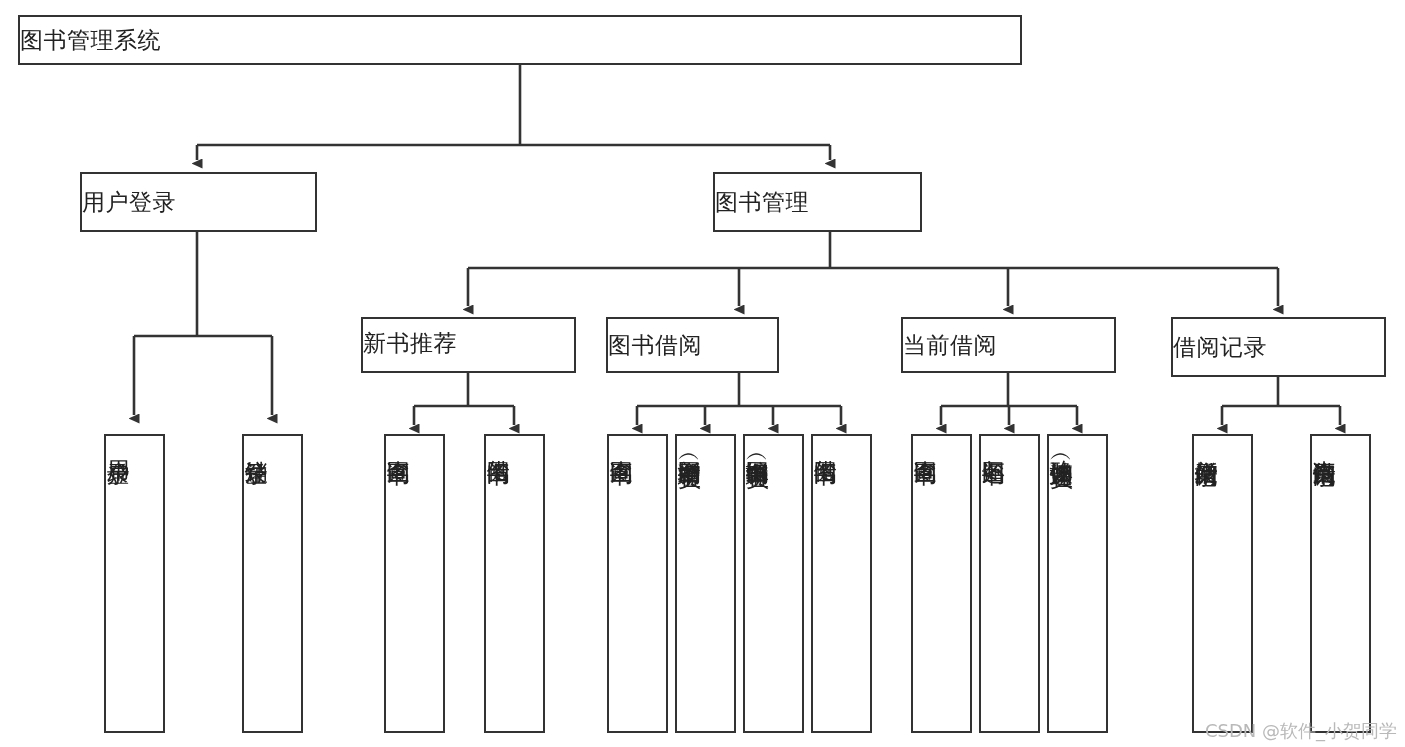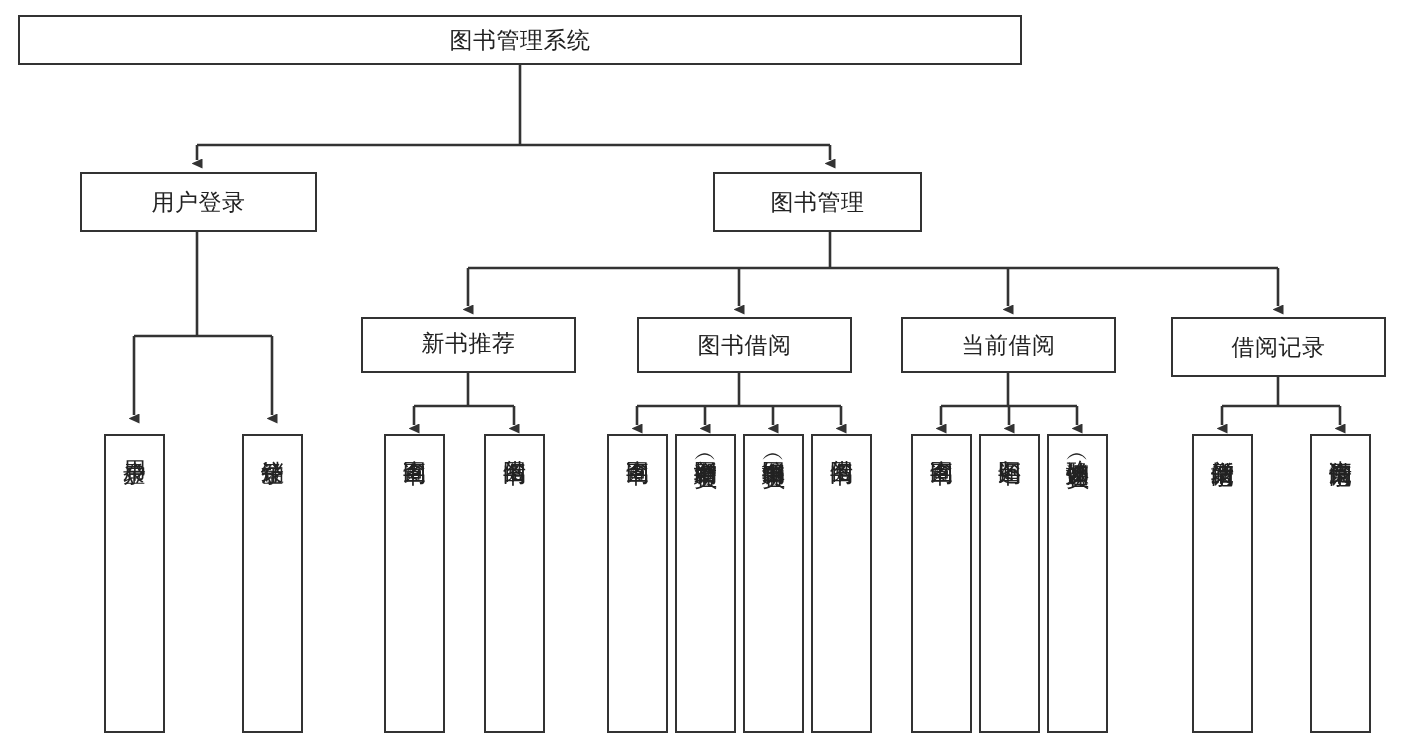--- a/index.html
+++ b/index.html
@@ -25,21 +25,21 @@
     width: 1405px;
     height: 747px;
   }
   .node {
     position: absolute;
     box-sizing: border-box;
     border: 2.5px solid #333333;
     background: #ffffff;
     display: flex;
     align-items: center;
-    justify-content: center;
+    justify-content: flex-start;
     color: #222222;
     z-index: 2;
   }
   .node .label {
     display: block;
     text-align: center;
     line-height: 1.25;
     letter-spacing: 0.5px;
   }
   .node.horiz .label {
@@ -132,21 +132,21 @@
   <div class="node horiz" style="left:80px; top:172px; width:237px; height:60px;">
     <span class="label">用户登录</span>
   </div>
   <div class="node horiz" style="left:713px; top:172px; width:209px; height:60px;">
     <span class="label">图书管理</span>
   </div>
 
   <div class="node horiz" style="left:361px; top:317px; width:215px; height:56px;font-family:Liberation Mono, monospace;">
     <span class="label">新书推荐</span>
   </div>
-  <div class="node horiz" style="left:637px; top:317px; width:215px; height:56px;">
+  <div class="node horiz" style="left:606px; top:317px; width:173px; height:56px;">
     <span class="label">图书借阅</span>
   </div>
   <div class="node horiz" style="left:901px; top:317px; width:215px; height:56px;">
     <span class="label">当前借阅</span>
   </div>
   <div class="node horiz" style="left:1171px; top:317px; width:215px; height:60px;">
     <span class="label">借阅记录</span>
   </div>
 
   <div class="node vert" style="left:104px; top:434px; width:61px; height:299px;">
@@ -186,14 +186,15 @@
     <span class="label">确认归还（管理员）</span>
   </div>
 
   <div class="node vert" style="left:1192px; top:434px; width:61px; height:299px;">
     <span class="label">新增借阅记录</span>
   </div>
   <div class="node vert" style="left:1310px; top:434px; width:61px; height:299px;">
     <span class="label">查询借阅记录</span>
   </div>
 
+  <div id="watermark">CSDN @软件_小贺同学</div>
 
 </div>
 
 </body></html>

